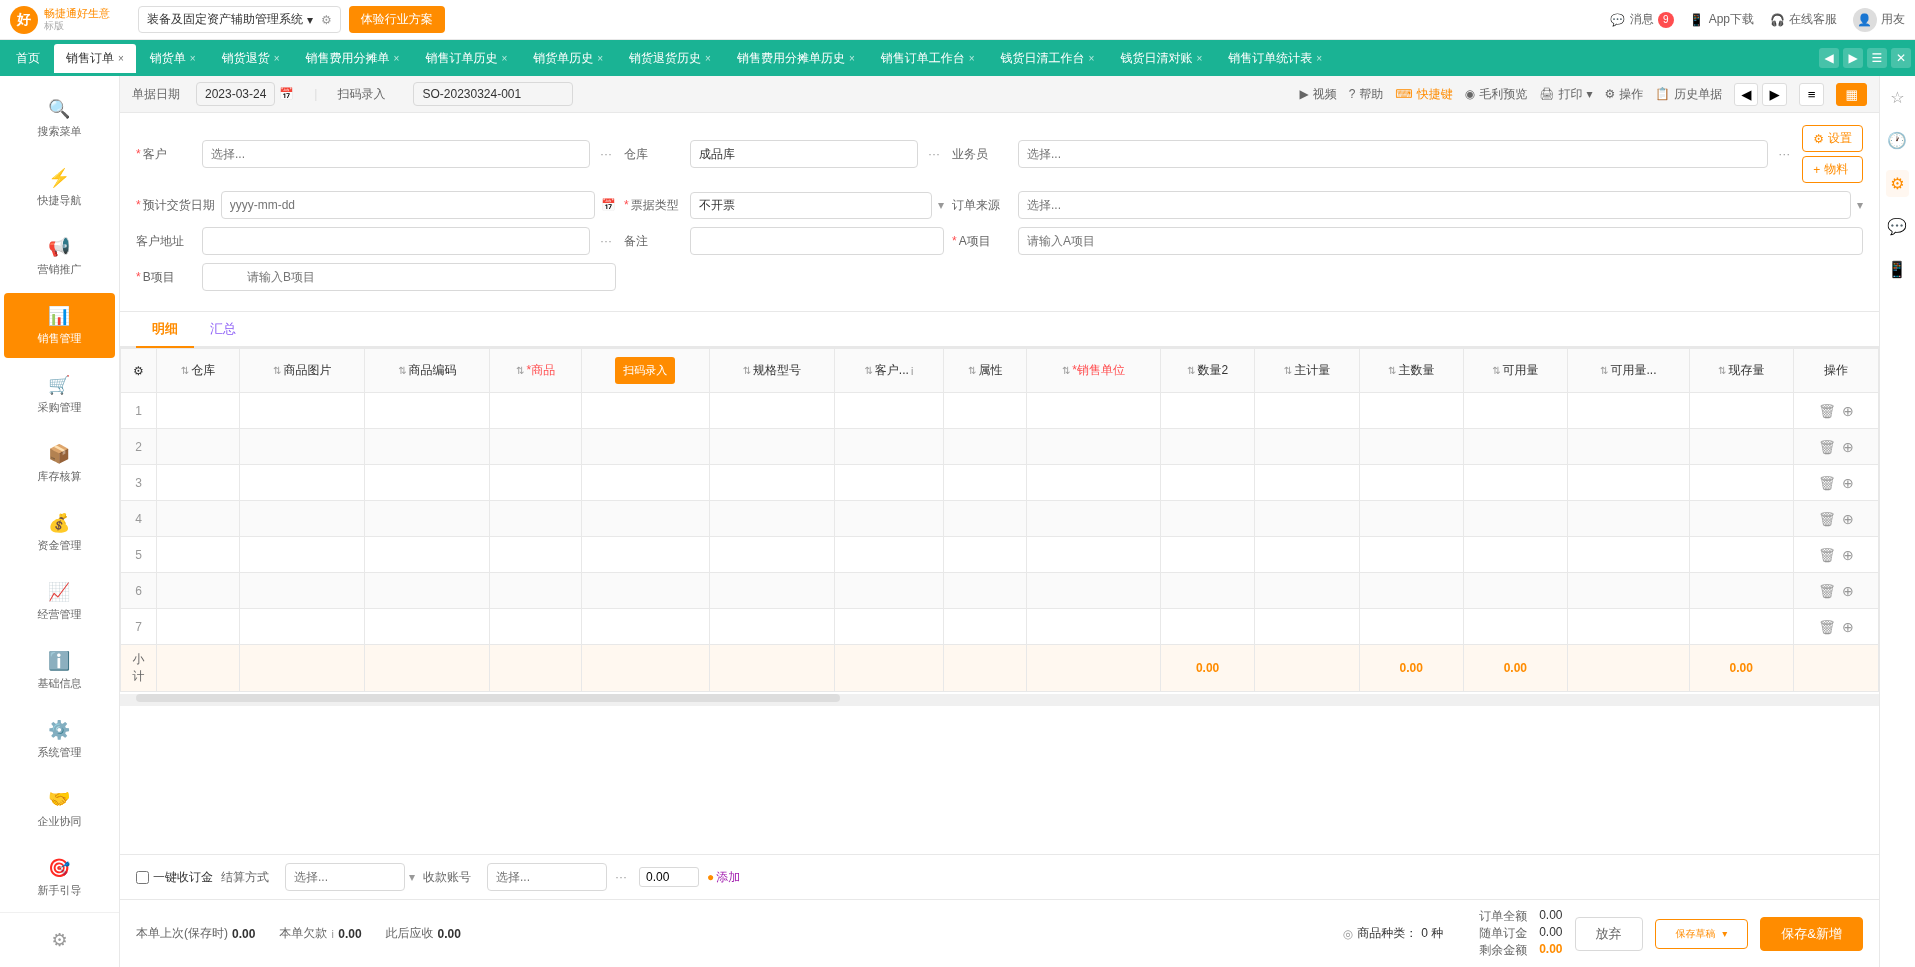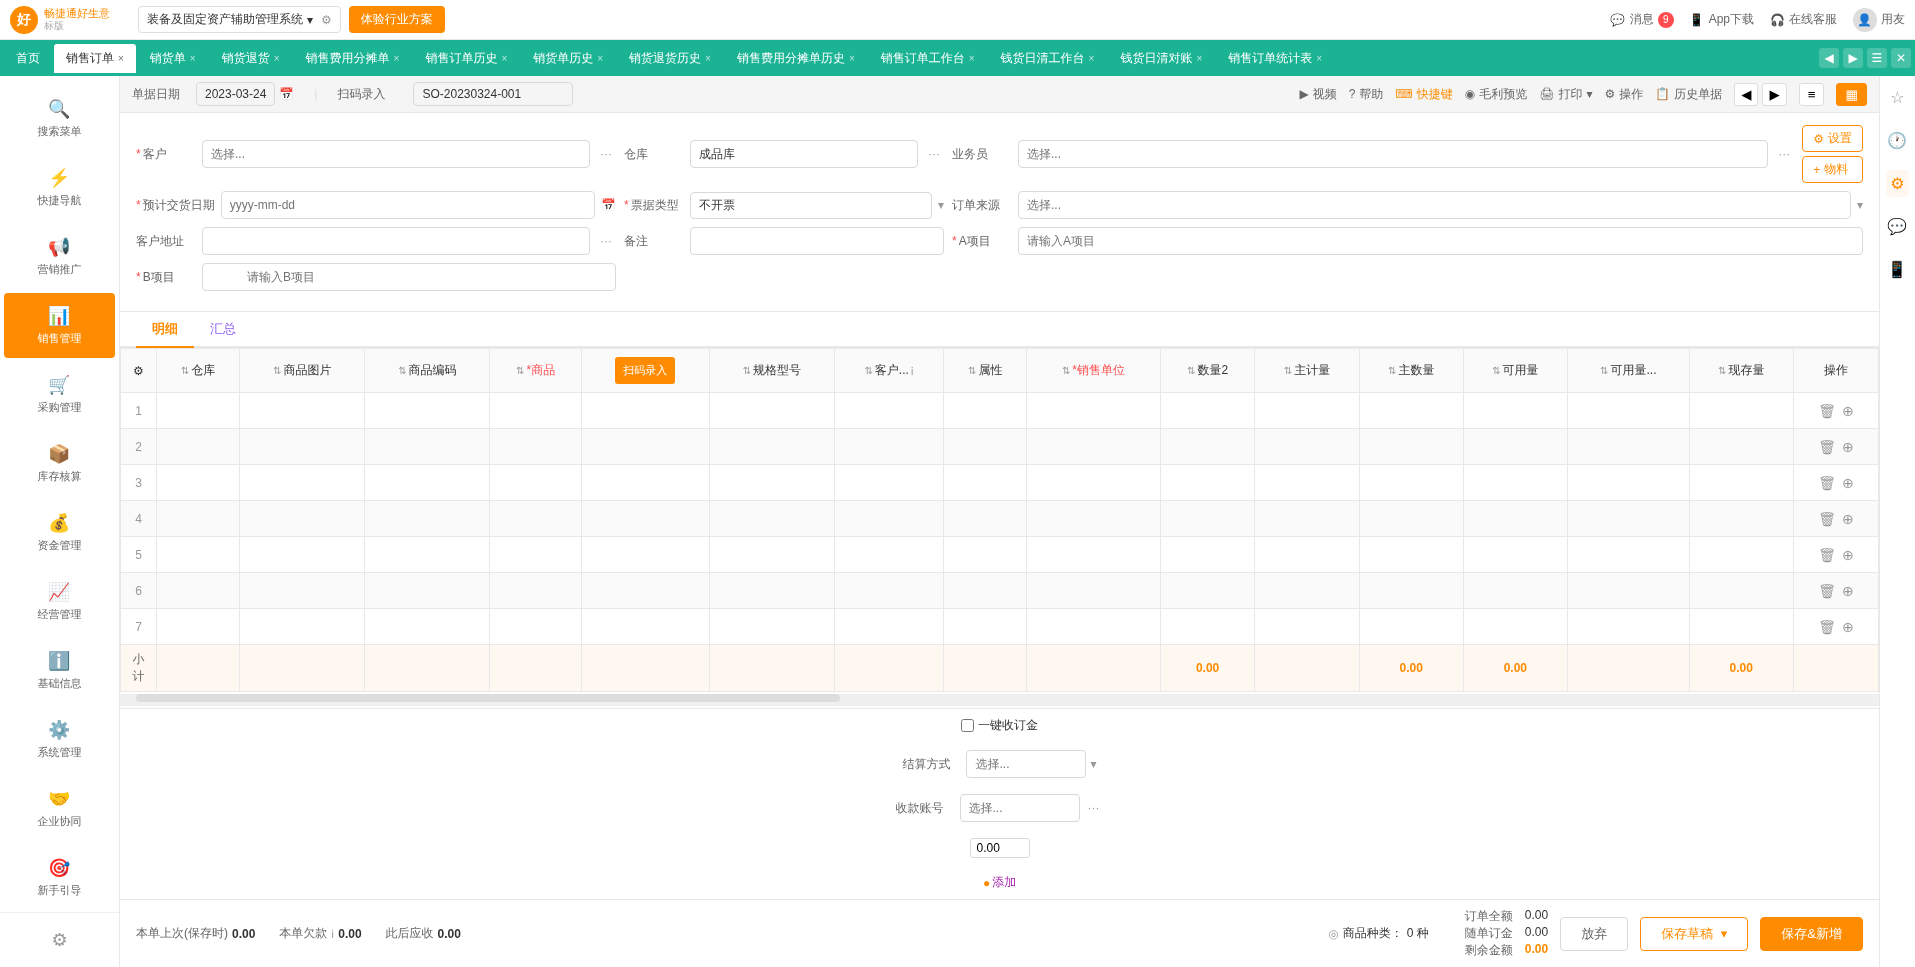--- a/index.html
+++ b/index.html
@@ -69,35 +69,35 @@
     .data-table td { border: 1px solid #e8e8e8; padding: 6px; text-align: center; color: #333; height: 36px; }
     .data-table tr:nth-child(even) td { background: #fafafa; }
     .scan-btn { background: #ff8c00; color: white; border: none; padding: 6px 8px; border-radius: 3px; cursor: pointer; font-size: 11px; }
     .th-sort { display: flex; align-items: center; justify-content: center; gap: 2px; }
     .sort-icon { font-size: 10px; color: #999; }
     .action-icons { display: flex; align-items: center; justify-content: center; gap: 6px; }
     .action-icon { cursor: pointer; color: #999; font-size: 14px; }
     .subtotal-row td { background: #fff8f0 !important; font-weight: bold; color: #ff8c00; }
 
     
-    .form-footer { background: #fff; border-top: 1px solid #e8e8e8; padding: 8px 16px; display: flex; align-items: center; gap: 16px; flex-direction: column; }
+    .form-footer { background: #fff; border-top: 1px solid #e8e8e8; padding: 8px 16px; display: flex; align-items: center; gap: 8px; }
     .checkbox-item { display: flex; align-items: center; gap: 4px; }
     .footer-select { display: flex; align-items: center; gap: 4px; }
     .add-btn { color: #ff8c00; cursor: pointer; display: flex; align-items: center; gap: 2px; }
     .amount-input { border: 1px solid #d9d9d9; border-radius: 3px; padding: 2px 6px; width: 60px; font-size: 12px; }
 
     
     .bottom-bar { background: #fff; border-top: 1px solid #e8e8e8; padding: 8px 16px; display: flex; align-items: center; justify-content: space-between; }
     .bottom-info { display: flex; gap: 24px; font-size: 12px; color: #666; }
     .bottom-info-item { display: flex; align-items: center; gap: 4px; }
     .bottom-actions { display: flex; align-items: center; gap: 12px; }
     .summary-amount { color: #333; }
     .summary-row { display: flex; justify-content: space-between; gap: 12px; }
     .btn-abandon { background: #fff; border: 1px solid #d9d9d9; color: #666; padding: 7px 20px; border-radius: 4px; cursor: pointer; font-size: 13px; }
-    .btn-save-draft { background: #fff; border: 1px solid #ff8c00; color: #ff8c00; padding: 7px 20px; border-radius: 4px; cursor: pointer; font-size: 13px; }
+    .btn-save-draft { background: #fff; border: 1px solid #ff8c00; color: #ff8c00; padding: 7px 20px; border-radius: 4px; cursor: pointer; font-size: 10px; }
     .btn-save-new { background: #ff8c00; border: 1px solid #ff8c00; color: #fff; padding: 7px 20px; border-radius: 4px; cursor: pointer; font-size: 13px; }
 
     
     .right-panel { width: 36px; background: #fff; border-left: 1px solid #e8e8e8; display: flex; flex-direction: column; align-items: center; padding: 8px 4px; gap: 16px; }
     .right-panel-icon { cursor: pointer; color: #999; font-size: 16px; padding: 4px; }
     .right-panel-icon.active { color: #ff8c00; background: #fff7f0; border-radius: 4px; }
 
     .scrollbar-x { height: 12px; background: #f0f0f0; }
     .scrollbar-track { height: 8px; background: #ddd; border-radius: 4px; width: 40%; margin: 2px 0 0 16px; border-radius: 4px; }
 

